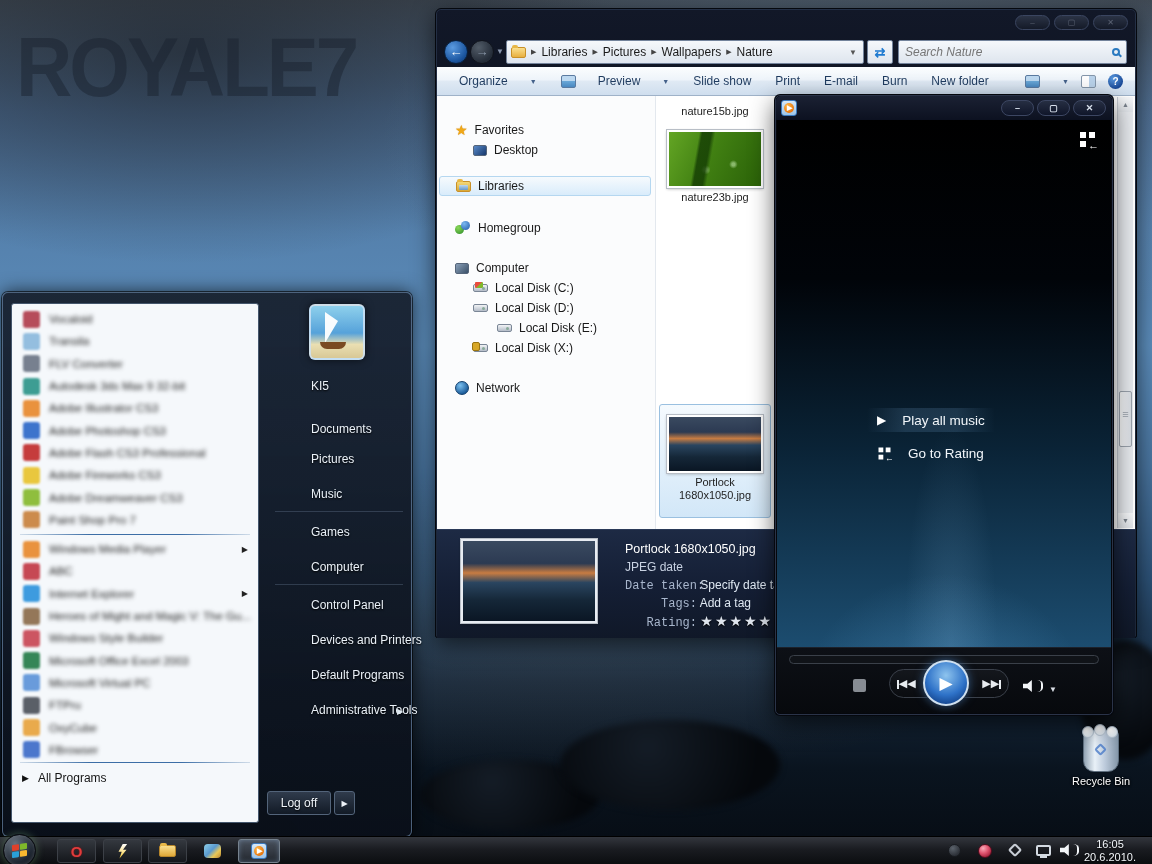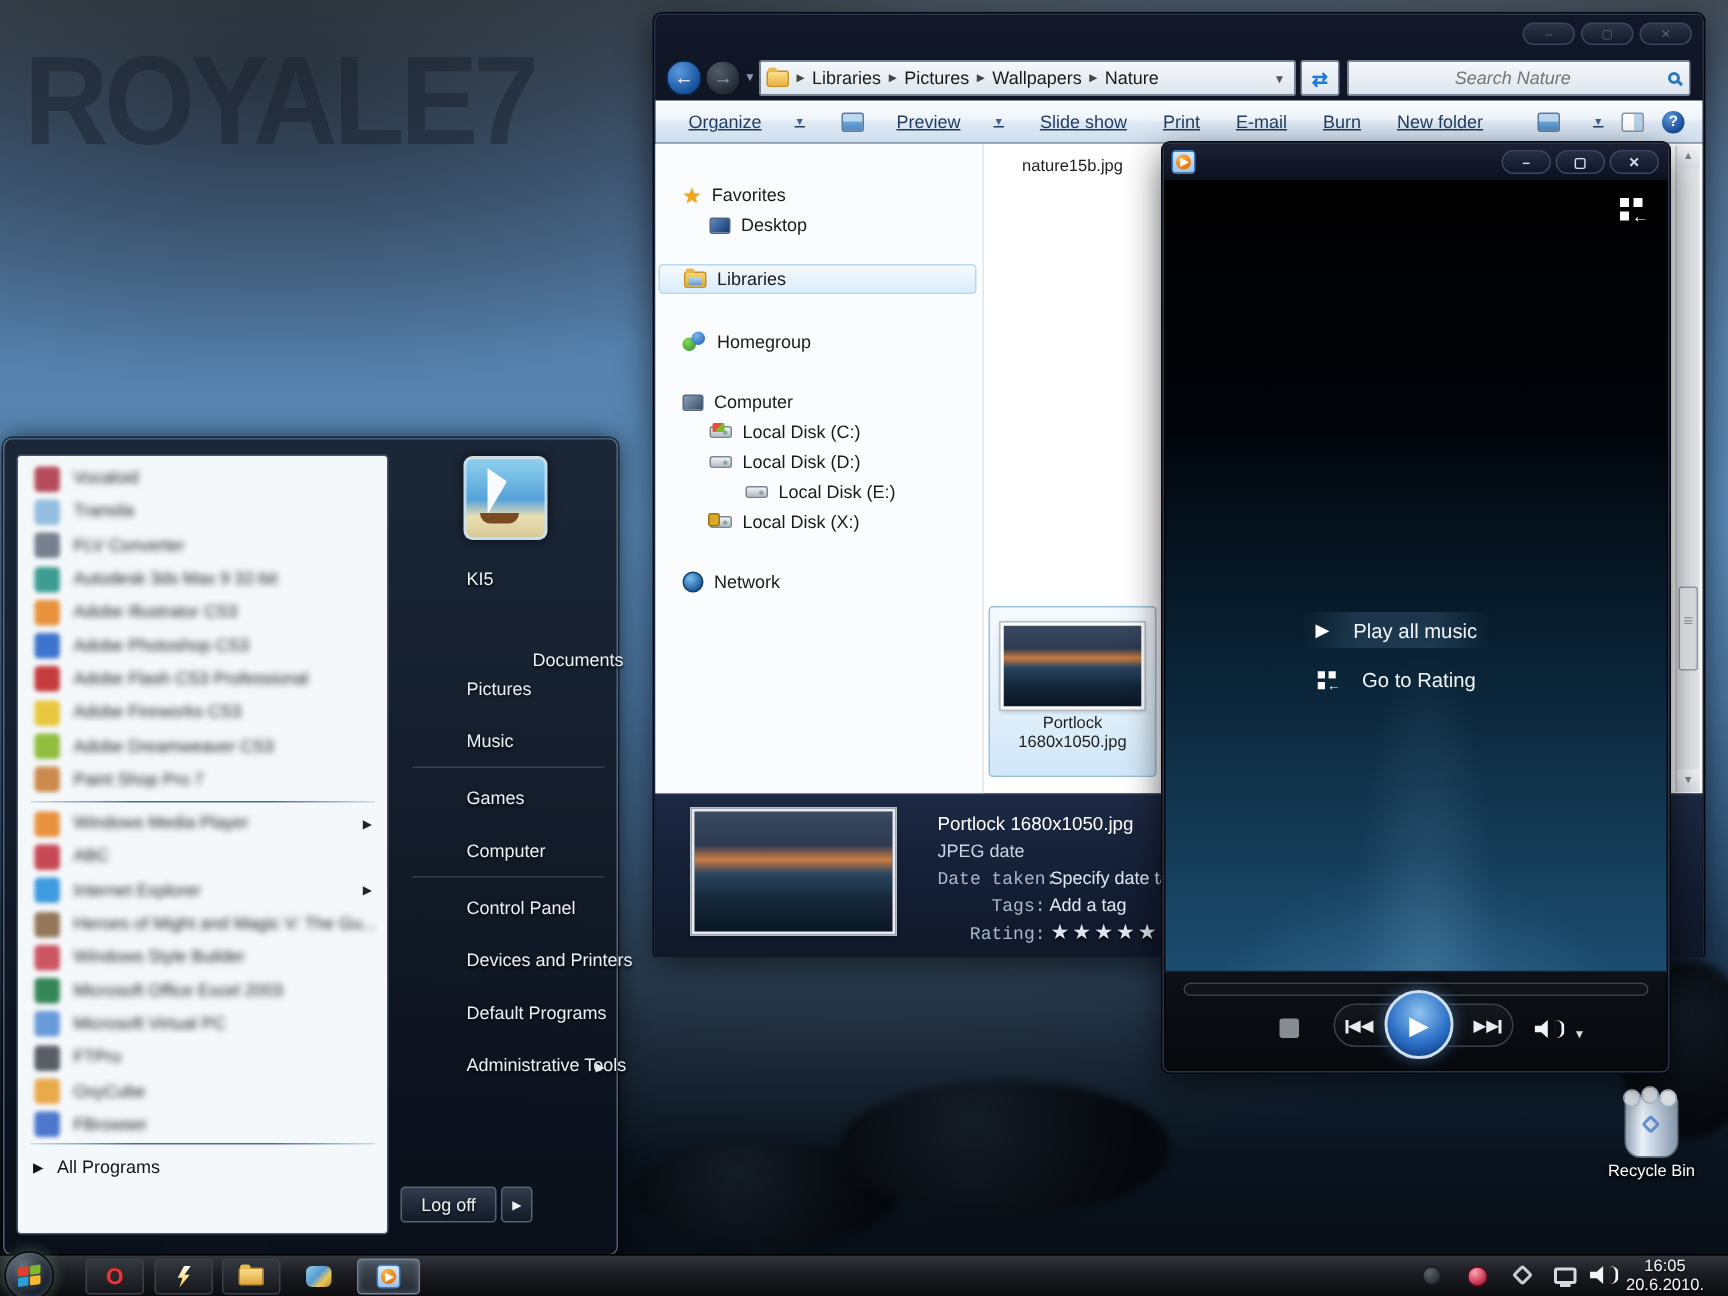--- a/index.html
+++ b/index.html
@@ -51,30 +51,30 @@
 
   .lightbar { background:linear-gradient(180deg,#f5f8fb,#dee5ee); border:1px solid #73839b;
     border-radius:2px; height:24px; top:31px; display:flex; align-items:center; font-size:12px; color:#1a1a1a; }
   #breadcrumb { left:70px; width:358px; padding:0 4px; gap:4px; }
   .crumb-sep { font-size:7px; color:#444; padding:0 1px; }
   .crumb { white-space:nowrap; }
   #crumb-dd { margin-left:auto; font-size:8px; color:#555; padding-right:2px; }
   #btn-refresh { left:431px; width:26px; justify-content:center; color:#1e7ad0; font-weight:bold; font-size:13px; }
   #searchbox { left:462px; width:229px; padding:0 6px; }
   #searchbox input { flex:1; border:none; background:transparent; font-size:12px; font-style:italic;
-    color:#7a828e; outline:none; font-family:"Liberation Sans",sans-serif;text-align:center; }
+    color:#7a828e; outline:none; font-family:"Liberation Sans",sans-serif; }
   .magnifier { width:8px; height:8px; border:2px solid #2a7ac0; border-radius:50%; position:relative; flex:none; }
   .magnifier::after { content:""; position:absolute; width:5px; height:2px; background:#2a7ac0;
     transform:rotate(45deg); right:-4px; bottom:-2px; }
 
   #exp-toolbar { left:1px; right:1px; top:58px; height:29px;
     background:linear-gradient(180deg,#fbfdfe 0%,#eef4fa 45%,#dfe9f4 52%,#cfdeee 100%);
     border-bottom:1px solid #9fb2c8; display:flex; align-items:center; gap:24px;
     padding-left:22px; font-size:12px; color:#1f3b5f; }
-  .tb-item { display:flex; align-items:center; gap:22px; white-space:nowrap;text-decoration:underline; }
+  .tb-item { display:flex; align-items:center; gap:22px; white-space:nowrap; }
   .dd { font-size:7px; color:#44618a; }
   .pic-ico { width:15px; height:13px; border:1px solid #5a7aa0; border-radius:2px;
     background:linear-gradient(180deg,#bcd8f0 45%,#6aa8d8 46%,#4a88c0); }
   #tb-right { position:absolute; right:12px; display:flex; align-items:center; gap:12px; }
   .pane-ico { width:15px; height:13px; border:1px solid #8496aa; border-radius:2px;
     background:linear-gradient(90deg,#fdfdfe 55%,#b9d2ea 55%); }
   .help-ico { width:15px; height:15px; border-radius:50%; color:#fff; font-size:10px; font-weight:bold;
     text-align:center; line-height:15px; background:radial-gradient(circle at 35% 30%, #5a9ae0, #1a4a98 70%); }
 
   #exp-content { left:1px; right:1px; top:87px; height:433px; background:#fff; }
@@ -398,20 +398,24 @@
         </div>
       <div class="nav-item" style="left:18px;top:282px;">
         <span class="ico-globe"></span>
         <span>Network</span>
         </div>
     </div>
 
     <div class="file-item" style="top:6px;">
       <div class="file-label">nature15b.jpg</div>
       </div>
+    <div class="file-item" style="top:34px;">
+      <div class="thumb t-leaf"></div>
+      <div class="file-label">nature23b.jpg</div>
+      </div>
     <div class="file-item" id="file-selected" style="top:308px;height:114px;padding-top:10px;">
       <div class="thumb t-sunset"></div>
       <div class="file-label">Portlock 1680x1050.jpg</div>
       </div>
 
     <div id="exp-scroll">
       <div class="scr-arrow" style="top:0;">▲</div>
       <div id="scr-thumb"></div>
       <div class="scr-arrow" style="bottom:0;">▼</div>
     </div>
@@ -581,21 +585,21 @@
       <span class="arr">▶</span>
       <span>All Programs</span>
       </div>
   </div>
 
   <div id="sm-avatar">
     <span class="sail"></span>
       <span class="hull"></span>
     </div>
   <div class="sm-right-item" style="top:86px;">KI5</div>
-  <div class="sm-right-item" style="top:140px;margin-left:44px;">Documents</div>
+  <div class="sm-right-item" style="top:129px;">Documents</div>
   <div class="sm-right-item" style="top:159px;">Pictures</div>
   <div class="sm-right-item" style="top:194px;">Music</div>
   <div class="sm-rdiv" style="top:218px;"></div>
   <div class="sm-right-item" style="top:232px;">Games</div>
   <div class="sm-right-item" style="top:267px;">Computer</div>
   <div class="sm-rdiv" style="top:291px;"></div>
   <div class="sm-right-item" style="top:305px;">Control Panel</div>
   <div class="sm-right-item" style="top:340px;">Devices and Printers</div>
   <div class="sm-right-item" style="top:375px;">Default Programs</div>
   <div class="sm-right-item" style="top:410px;">Administrative Tools</div>

